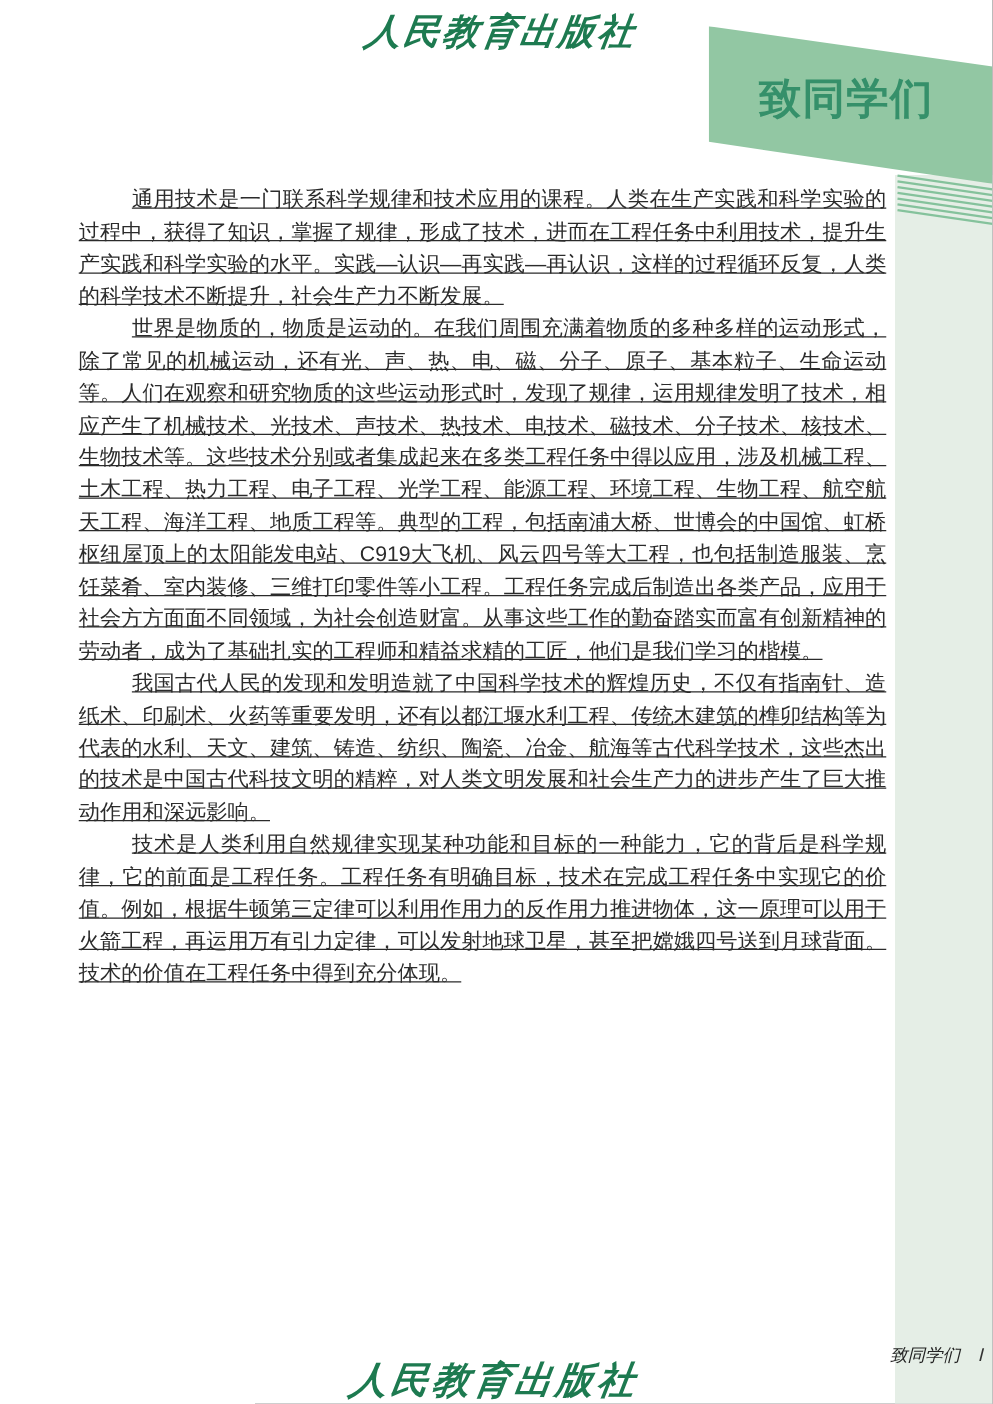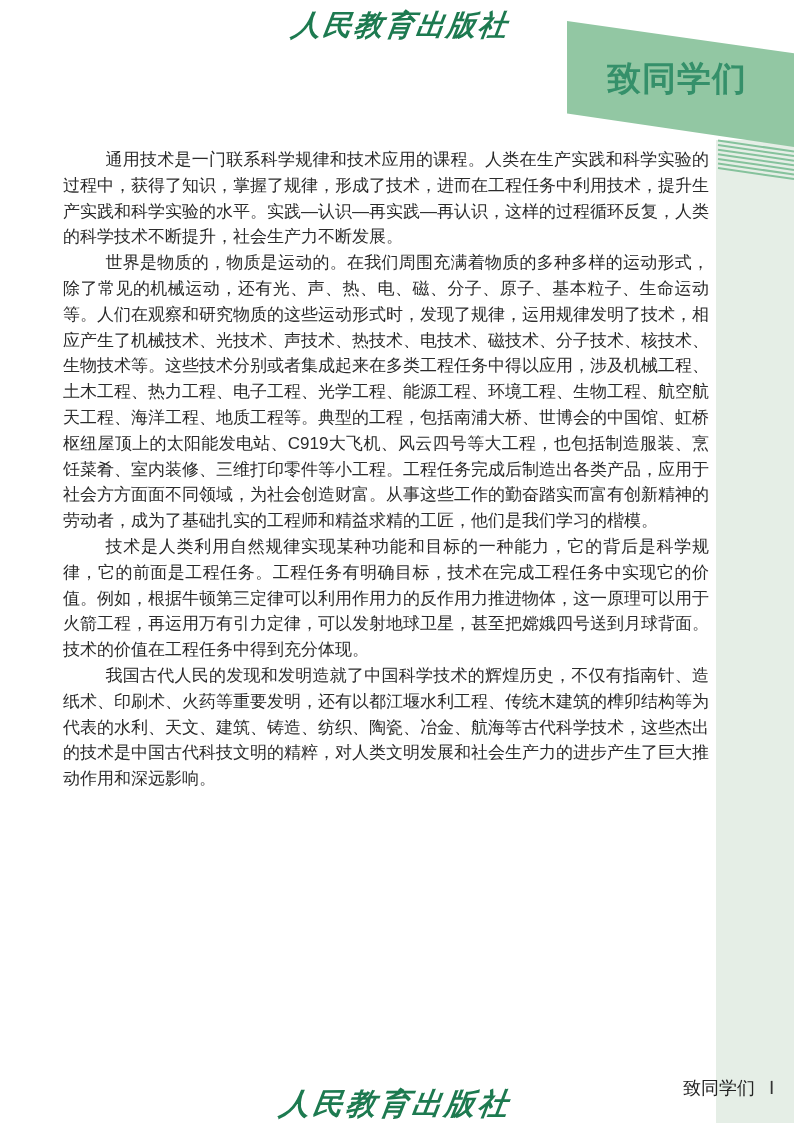--- a/index.html
+++ b/index.html
@@ -38,25 +38,26 @@
   .body-text{
     position:absolute;left:63px;top:147px;width:646px;z-index:4;
     color:#2b2b2b;
   }
   .body-text p{
     margin:0;padding:0;
     font-size:17px;line-height:25.8px;
     text-align:justify;text-justify:inter-ideograph;
     text-indent:2.5em;
     font-family:"Liberation Sans",sans-serif;
+    text-decoration:underline;
   }
   
   .footer-right{
-    position:absolute;left:683px;top:1076px;z-index:4;
-    font-size:18px;color:#222;white-space:nowrap;
+    position:absolute;left:712px;top:1076px;z-index:4;
+    font-size:14px;color:#222;white-space:nowrap;font-style:italic;
   }
   .footer-right .pagenum{margin-left:14px;color:#333;}
 </style>
 </head>
 <body>
 
 <div class="page">
 
   <div class="logo logo-top">人民教育出版社</div>
 
@@ -72,22 +73,22 @@
     <line x1="6" y1="32.1" x2="82" y2="43.1" stroke="#85c29c" stroke-width="2"></line>
   </svg>
 
   <div class="banner">
     <span class="banner-title">致同学们</span>
   </div>
 
   <div class="body-text">
     <p>通用技术是一门联系科学规律和技术应用的课程。人类在生产实践和科学实验的过程中，获得了知识，掌握了规律，形成了技术，进而在工程任务中利用技术，提升生产实践和科学实验的水平。实践—认识—再实践—再认识，这样的过程循环反复，人类的科学技术不断提升，社会生产力不断发展。</p>
     <p>世界是物质的，物质是运动的。在我们周围充满着物质的多种多样的运动形式，除了常见的机械运动，还有光、声、热、电、磁、分子、原子、基本粒子、生命运动等。人们在观察和研究物质的这些运动形式时，发现了规律，运用规律发明了技术，相应产生了机械技术、光技术、声技术、热技术、电技术、磁技术、分子技术、核技术、生物技术等。这些技术分别或者集成起来在多类工程任务中得以应用，涉及机械工程、土木工程、热力工程、电子工程、光学工程、能源工程、环境工程、生物工程、航空航天工程、海洋工程、地质工程等。典型的工程，包括南浦大桥、世博会的中国馆、虹桥枢纽屋顶上的太阳能发电站、C919大飞机、风云四号等大工程，也包括制造服装、烹饪菜肴、室内装修、三维打印零件等小工程。工程任务完成后制造出各类产品，应用于社会方方面面不同领域，为社会创造财富。从事这些工作的勤奋踏实而富有创新精神的劳动者，成为了基础扎实的工程师和精益求精的工匠，他们是我们学习的楷模。</p>
+    <p>我国古代人民的发现和发明造就了中国科学技术的辉煌历史，不仅有指南针、造纸术、印刷术、火药等重要发明，还有以都江堰水利工程、传统木建筑的榫卯结构等为代表的水利、天文、建筑、铸造、纺织、陶瓷、冶金、航海等古代科学技术，这些杰出的技术是中国古代科技文明的精粹，对人类文明发展和社会生产力的进步产生了巨大推动作用和深远影响。</p>
     <p>技术是人类利用自然规律实现某种功能和目标的一种能力，它的背后是科学规律，它的前面是工程任务。工程任务有明确目标，技术在完成工程任务中实现它的价值。例如，根据牛顿第三定律可以利用作用力的反作用力推进物体，这一原理可以用于火箭工程，再运用万有引力定律，可以发射地球卫星，甚至把嫦娥四号送到月球背面。技术的价值在工程任务中得到充分体现。</p>
-    <p>我国古代人民的发现和发明造就了中国科学技术的辉煌历史，不仅有指南针、造纸术、印刷术、火药等重要发明，还有以都江堰水利工程、传统木建筑的榫卯结构等为代表的水利、天文、建筑、铸造、纺织、陶瓷、冶金、航海等古代科学技术，这些杰出的技术是中国古代科技文明的精粹，对人类文明发展和社会生产力的进步产生了巨大推动作用和深远影响。</p>
   </div>
 
   <div class="footer-right">
     <span>致同学们</span><span class="pagenum">Ⅰ</span>
   </div>
 
   <div class="logo logo-bottom">人民教育出版社</div>
 
 </div>
 

